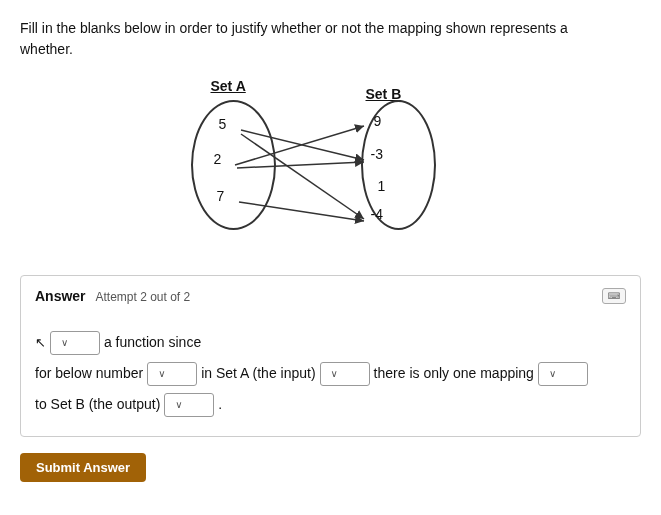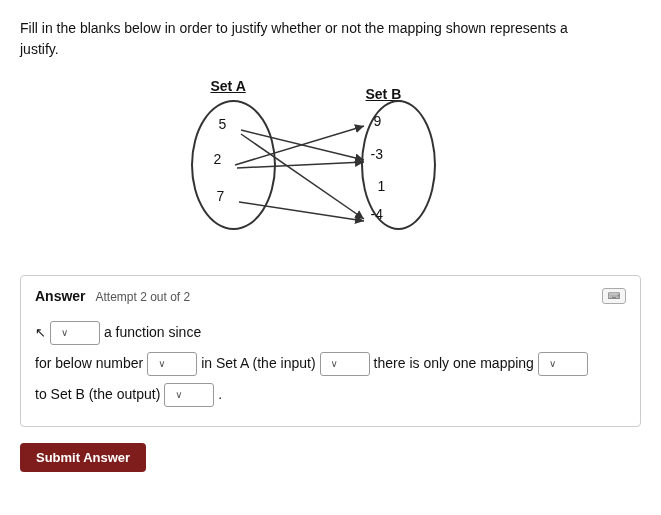--- a/index.html
+++ b/index.html
@@ -84,21 +84,21 @@
       border: 1px solid #ccc;
       border-radius: 4px;
       padding: 12px 14px;
       margin-bottom: 16px;
       background: #fff;
     }
     .answer-header {
       display: flex;
       align-items: center;
       justify-content: space-between;
-      margin-bottom: 16px;
+      margin-bottom: 26px;
     }
     .answer-label {
       font-weight: bold;
       font-size: 14px;
     }
     .attempt-text {
       font-size: 12px;
       color: #555;
       margin-left: 6px;
       font-weight: normal;
@@ -141,38 +141,38 @@
       font-size: 10px;
       color: #555;
     }
     .dropdown-value {
       font-size: 13px;
     }
     .cursor-icon {
       font-size: 13px;
     }
     .submit-btn {
-      background: #7f1d1d;
+      background: #a16207;
       color: #fff;
       border: none;
       border-radius: 4px;
       padding: 7px 16px;
       font-size: 13px;
       cursor: pointer;
       font-weight: bold;
     }
   </style>
 </head>
 <body>
 
 
 
 <p class="instructions">
   <span>Fill in the blanks below in order to justify whether or not the mapping shown represents a</span><br>
-  <span>justify.</span>
+  <span>whether.</span>
 </p>
 
 <div class="diagram-area">
   <div class="diagram-container">
 
     <div class="set-label set-a-label">Set A</div>
     <div class="set-label set-b-label">Set B</div>
 
     <div class="oval oval-a"></div>
     <div class="oval oval-b"></div>

